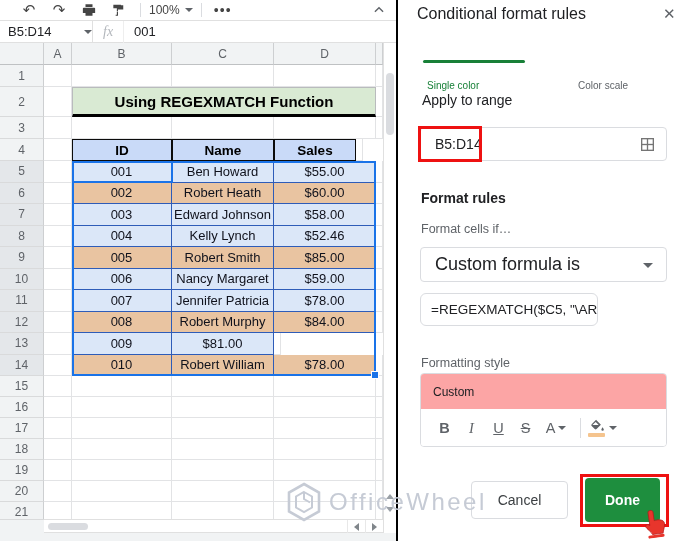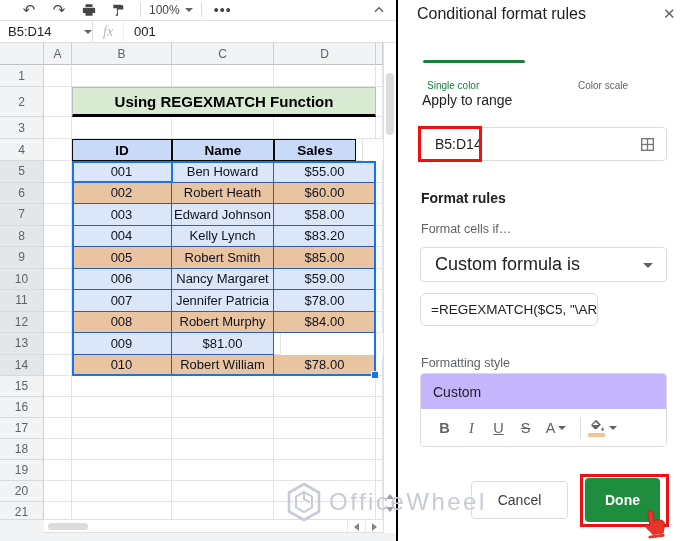--- a/index.html
+++ b/index.html
@@ -75,21 +75,21 @@
   .tab { position:absolute; top:44px; font-size:10px; cursor:pointer;margin-top:36px; }
   .tab.active { color:#188038; font-weight:500; }
   .tab.inactive { color:#5f6368; }
   .tab-underline { position:absolute; left:25px; top:60px; width:102px; height:3px; background:#188038; border-radius:2px; }
   .p-label { position:absolute; font-size:14px; color:#202124; }
   .p-sublabel { position:absolute; font-size:12.5px; color:#5f6368; }
   .inputbox { position:absolute; border:1px solid #dadce0; border-radius:4px; background:#fff; display:flex; align-items:center; }
   .red-rect { position:absolute; border:3px solid #ee1111; pointer-events:none; z-index:30; }
   .dd-caret { width:0;height:0;border-left:5px solid transparent;border-right:5px solid transparent;border-top:5px solid #5f6368; }
   .stylebox { position:absolute; left:22px; top:373px; width:247px; height:74px; border:1px solid #dadce0; border-radius:4px; overflow:hidden; }
-  .preview { height:35px; background:#c4b5fd; display:flex; align-items:center; padding-left:12px; font-size:14px; color:#202124; }
+  .preview { height:35px; background:#fca5a5; display:flex; align-items:center; padding-left:12px; font-size:12px; color:#202124; }
   .fmt-toolbar { height:38px; background:#fff; display:flex; align-items:center; padding-left:10px; }
   .fmt-btn { width:27px; text-align:center; font-size:14.5px; color:#5f6368; cursor:pointer; }
   .btn { position:absolute; border-radius:4px; font-size:14px; display:flex; align-items:center; justify-content:center; cursor:pointer; }
   .btn-cancel { left:73px; top:481px; width:97px; height:38px; background:#fff; border:1px solid #dadce0; color:#3c4043; font-weight:500; }
   .btn-done { left:187px; top:478px; width:75px; height:44px; background:#1e8e3e; color:#fff; font-weight:600; border:none; }
 
   
   .watermark { position:absolute; left:286px; top:482px; display:flex; align-items:center; gap:7px; z-index:20;
                color:#c6cbd5; pointer-events:none; }
   .wm-text { font-size:24px; letter-spacing:2.5px; font-weight:500; }
@@ -207,21 +207,21 @@
           <div class="dc urow" style="width: 100px;">003</div>
           <div class="dc urow" style="width: 102px;">Edward Johnson</div>
           <div class="dc urow" style="width: 102px;">$58.00</div>
           <div class="c" style="width: 7px;"></div>
         </div>
         <div class="grow" style="height: 21.5px;">
           <div class="rh sel" style="width: 44px;">8</div>
           <div class="c" style="width: 28px;"></div>
           <div class="dc urow" style="width: 100px;">004</div>
           <div class="dc urow" style="width: 102px;">Kelly Lynch</div>
-          <div class="dc urow" style="width: 102px;">$83.20</div>
+          <div class="dc urow" style="width: 102px;">$52.46</div>
           <div class="c" style="width: 7px;"></div>
         </div>
         <div class="grow" style="height: 21.5px;">
           <div class="rh sel" style="width: 44px;">9</div>
           <div class="c" style="width: 28px;"></div>
           <div class="dc mrow" style="width: 100px;">005</div>
           <div class="dc mrow" style="width: 102px;">Robert Smith</div>
           <div class="dc mrow" style="width: 102px;">$85.00</div>
           <div class="c" style="width: 7px;"></div>
         </div>

